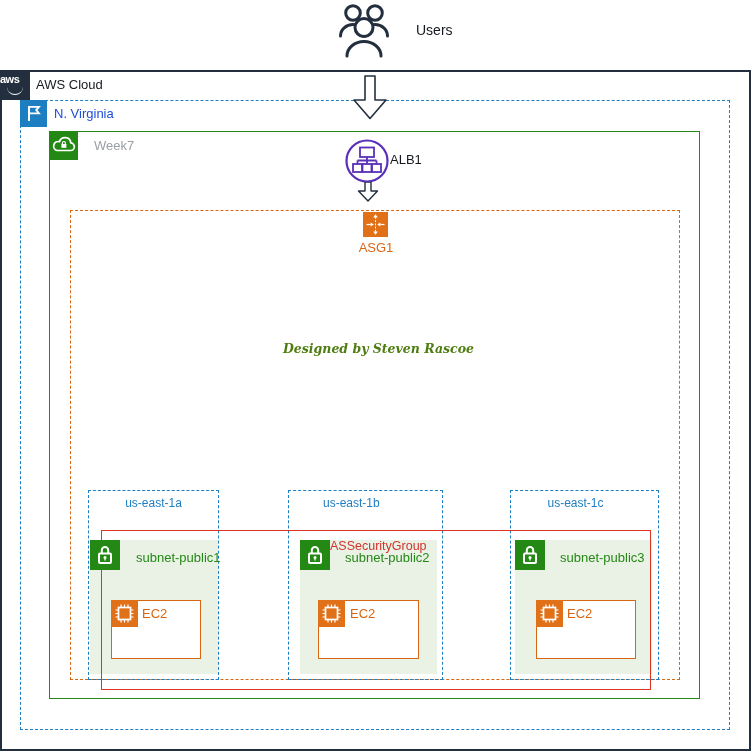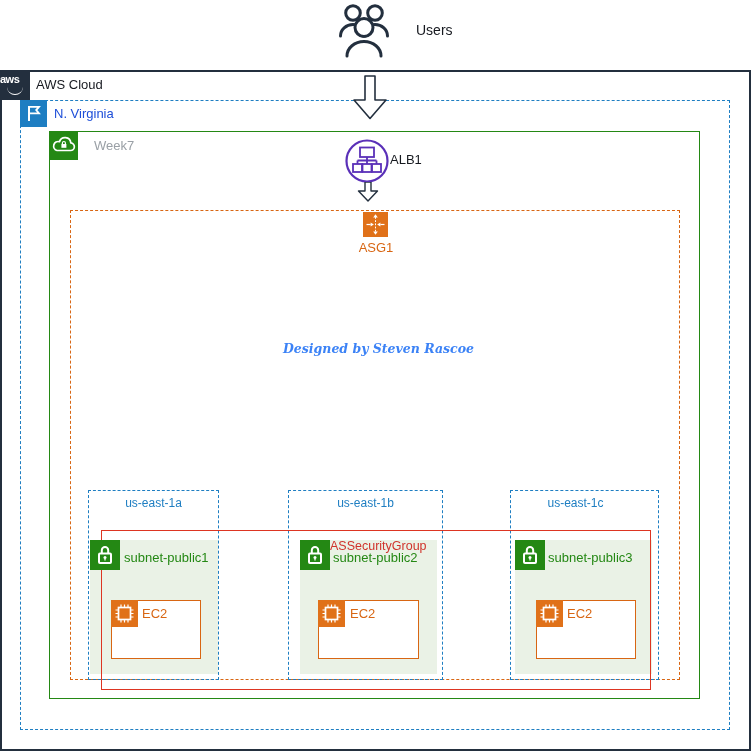--- a/index.html
+++ b/index.html
@@ -13,25 +13,25 @@
   .vpc-box   {border:1.5px solid #248814;}
   .asg-box   {border:1.5px dashed #D86613;}
   .az-box    {border:1.3px dashed #1E7EC2;}
   .sg-box    {border:1.5px solid #DD3522;}
   .subnet-box{background:#EAF2E6;}
   .ec2-box   {border:1.5px solid #D86613;background:#fff;}
   
   .t-dark {color:#16191F;font-size:13px;}
   .t-blue {color:#1d4ed8;font-size:13px;}
   .t-blue-sm{color:#1E7EC2;font-size:12px;}
-  .t-green{color:#248814;font-size:13px;}
+  .t-green{color:#248814;font-size:13px;margin-left:12px;}
   .t-orange{color:#D86613;font-size:13px;}
   .t-gray {color:#9AA0A6;font-size:13px;}
   .t-red  {color:#D0342C;font-size:12.5px;}
-  .watermark{color:#3b82f6;font-size:12.5px;font-weight:bold;font-style:italic;
+  .watermark{color:#4d7c0f;font-size:12.5px;font-weight:bold;font-style:italic;
              font-family:"DejaVu Serif","Liberation Serif",serif;text-align:center;}
   .icon-tile{display:block;}
   
   .aws-logo{width:30px;height:30px;background:#232F3E;}
   .aws-logo .word{position:absolute;top:3px;left:0;width:30px;text-align:left;
                   color:#fff;font-size:11px;font-weight:bold;letter-spacing:-0.5px;}
   .aws-logo .smile{position:absolute;top:17px;left:7px;width:16px;height:7px;
                    border-bottom:1.6px solid #fff;border-radius:0 0 50% 50%/0 0 100% 100%;}
 </style>
 </head>
@@ -45,21 +45,21 @@
 
   <div class="abs vpc-box" style="left:49px;top:131px;width:651px;height:568px;box-sizing:border-box;"></div>
 
   <div class="abs asg-box" style="left:70px;top:210px;width:610px;height:470px;box-sizing:border-box;"></div>
 
   <div class="abs az-box" style="left:88px;top:490px;width:131px;height:190px;box-sizing:border-box;"></div>
   <div class="abs az-box" style="left:288px;top:490px;width:155px;height:190px;box-sizing:border-box;"></div>
   <div class="abs az-box" style="left:510px;top:490px;width:149px;height:190px;box-sizing:border-box;"></div>
 
   <div class="abs lbl t-blue-sm" style="left:88px;top:497px;width:131px;text-align:center;">us-east-1a</div>
-  <div class="abs lbl t-blue-sm" style="left:288px;top:497px;width:155px;text-align:center;">us-east-1b</div>
+  <div class="abs lbl t-blue-sm" style="left:288px;top:497px;width:155px;text-align:left;padding-left:35px;">us-east-1b</div>
   <div class="abs lbl t-blue-sm" style="left:510px;top:497px;width:131px;text-align:center;">us-east-1c</div>
 
   <div class="abs subnet-box" style="left:90px;top:540px;width:128px;height:134px;"></div>
   <div class="abs subnet-box" style="left:300px;top:540px;width:137px;height:134px;"></div>
   <div class="abs subnet-box" style="left:515px;top:540px;width:137px;height:134px;"></div>
 
   <div class="abs sg-box" style="left:101px;top:530px;width:550px;height:160px;box-sizing:border-box;"></div>
 
   <svg class="abs icon-tile" style="left:90px;top:540px;" width="30" height="30" viewBox="0 0 30 30">
     <rect width="30" height="30" fill="#248814"></rect>

